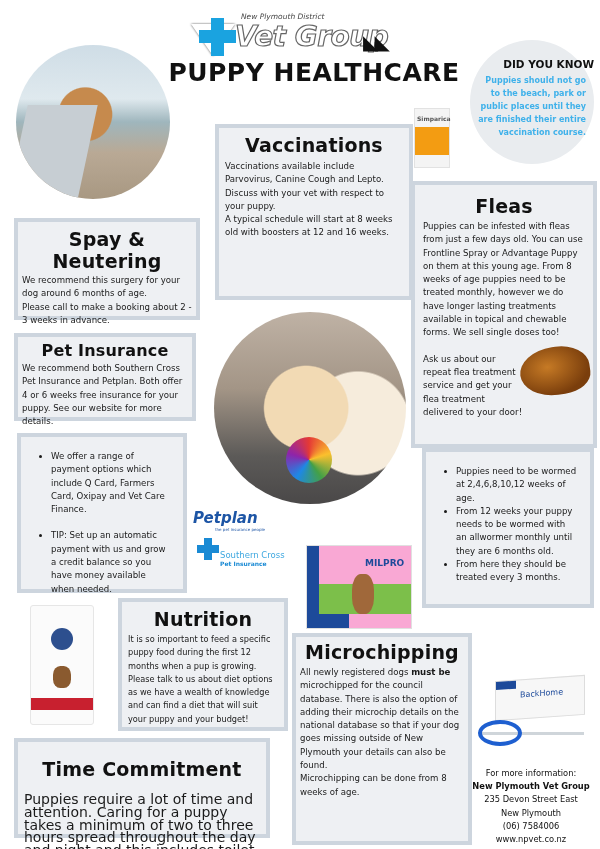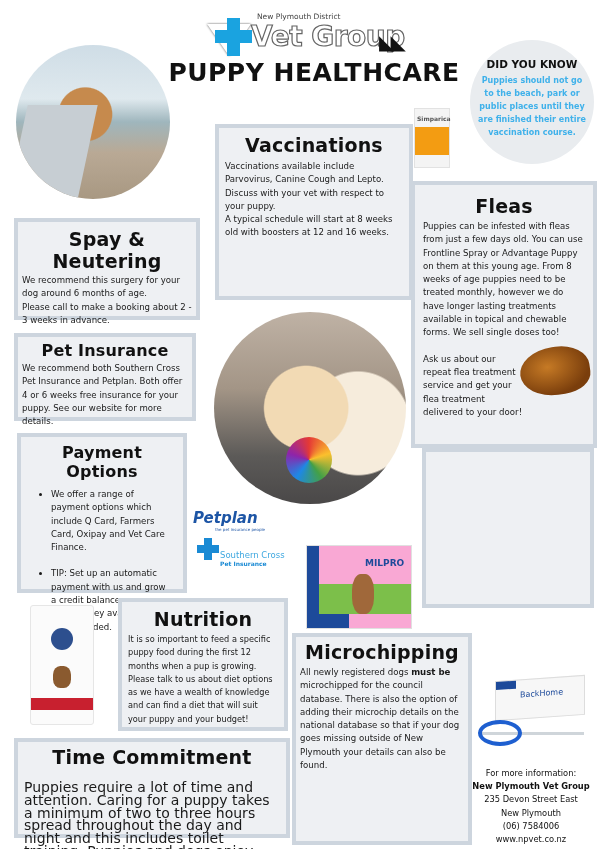--- a/index.html
+++ b/index.html
@@ -6,35 +6,35 @@
   body { width:600px; height:849px; position:relative; background:#ffffff; overflow:hidden;
          font-family: "DejaVu Sans", "Liberation Sans", sans-serif; color:#111; }
   .abs { position:absolute; }
   .box { position:absolute; background:#eef0f3; border:4px solid #cdd5de; box-sizing:border-box; }
   .box h2 { margin:0; text-align:center; font-weight:bold; color:#111; letter-spacing:0.2px; }
   .box p, .box li { font-size:8.6px; line-height:13.3px; margin:0; color:#1a1a1a; }
   .box ul { margin:7px; padding-left:17px; }
   .box li { margin:0; }
 
   
-  #logo { left:205px; top:10px; width:210px; height:46px; }
+  #logo { left:189px; top:10px; width:210px; height:46px;font-style:italic; }
   #logo .sub { position:absolute; left:52px; top:2px; font-size:7.5px; color:#444; }
   #logo .word { position:absolute; left:46px; top:10px; font-size:28px; font-weight:bold; color:#fff;
                 -webkit-text-stroke:1.2px #666; letter-spacing:-0.5px; }
   #logo .cross-v { position:absolute; left:22px; top:8px; width:13px; height:38px; background:#1aa3e0; }
   #logo .cross-h { position:absolute; left:10px; top:20px; width:37px; height:13px; background:#1aa3e0; }
   #logo .vshape { position:absolute; left:2px; top:14px; width:0; height:0;
                   border-left:22px solid transparent; border-right:22px solid transparent; border-top:32px solid #fff;
                   filter: drop-shadow(0 0 1px #555); }
   #logo .paws { position:absolute; left:174px; top:20px; font-size:20px; color:#111; letter-spacing:-4px; }
 
   #title { left:166px; top:58px; width:296px; text-align:center; font-size:25px; font-weight:bold; letter-spacing:0.5px; }
 
   
-  #dyk { left:470px; top:40px; width:124px; height:124px; border-radius:50%; background:#e9ecef; text-align:center; }
+  #dyk { left:470px; top:40px; width:124px; height:124px; border-radius:50%; background:#e9ecef; text-align:right; }
   #dyk .h { margin-top:18px; font-size:10.5px; font-weight:bold; color:#111; }
   #dyk .t { margin:4px 8px 0; font-size:8px; line-height:13px; font-weight:bold; color:#3fb1ea; }
 
   
   .photo { position:absolute; border-radius:50%; overflow:hidden; }
   #dog1 { left:16px; top:45px; width:154px; height:154px;
           background: radial-gradient(circle at 45% 45%, #c68a4d 0 22%, transparent 23%),
                       linear-gradient(180deg, #cfdde6 0%, #dfe9ee 35%, #9fb6bd 50%, #b9a995 70%, #a89882 100%); }
   #dog1 .car { position:absolute; left:0; top:60px; width:70px; height:110px; background:#c7ced3; transform:skewX(-12deg); }
   #dog2 { left:214px; top:312px; width:192px; height:192px;
@@ -126,28 +126,32 @@
   <p>We recommend this surgery for your dog around 6 months of age.</p>
   <p>Please call to make a booking about 2 - 3 weeks in advance.</p>
 </div>
 
 <div class="box" style="left:14px;top:333px;width:182px;height:88px;padding:4px 4px;">
   <h2 style="font-size:16px;margin-bottom:2px;">Pet Insurance</h2>
   <p>We recommend both Southern Cross Pet Insurance and Petplan. Both offer 4 or 6 weeks free insurance for your puppy. See our website for more details.</p>
 </div>
 
 <div class="box" style="left:17px;top:433px;width:170px;height:160px;padding:6px 6px;">
-  <h2 style="font-size:16px;margin-bottom:4px;">Payment Options</h2>
   <ul>
     <li>We offer a range of payment options which include Q Card, Farmers Card, Oxipay and Vet Care Finance.</li>
     <li style="margin-top:13px;">TIP: Set up an automatic payment with us and grow a credit balance so you have money available when needed.</li>
   </ul>
 </div>
 
 <div class="box" style="left:422px;top:448px;width:172px;height:160px;padding:6px 6px;">
+  <ul>
+    <li>Puppies need to be wormed at 2,4,6,8,10,12 weeks of age.</li>
+    <li>From 12 weeks your puppy needs to be wormed with an allwormer monthly until they are 6 months old.</li>
+    <li>From here they should be treated every 3 months.</li>
+  </ul>
 </div>
 
 <div id="petplan" class="abs">Petplan</div>
 <div id="petplan-sub" class="abs">the pet insurance people</div>
 <div id="sc-cross" class="abs">
     <div class="v"></div>
     <div class="h"></div>
   </div>
 <div id="sc-name" class="abs">Southern Cross</div>
 <div id="sc-sub" class="abs">Pet Insurance</div>
@@ -167,30 +171,31 @@
 </div>
 
 <div class="box" style="left:118px;top:598px;width:170px;height:133px;padding:6px 6px;">
   <h2 style="font-size:19px;margin-bottom:3px;">Nutrition</h2>
   <p style="font-size:8.2px;">It is so important to feed a specific puppy food during the first 12 months when a pup is growing. Please talk to us about diet options as we have a wealth of knowledge and can find a diet that will suit your puppy and your budget!</p>
 </div>
 
 <div class="box" style="left:292px;top:633px;width:180px;height:212px;padding:4px 4px;">
   <h2 style="font-size:19px;margin-bottom:3px;">Microchipping</h2>
   <p><span>All newly registered dogs </span><b>must be</b><span> microchipped for the council database. There is also the option of adding their microchip details on the national database so that if your dog goes missing outside of New Plymouth your details can also be found.</span></p>
+  <p>Microchipping can be done from 8 weeks of age.</p>
 </div>
 
 <div id="backhome" class="abs">
   <div class="tag"></div>
   <span class="t">BackHome</span>
 </div>
 <div id="needle" class="abs"></div>
 <div id="injector" class="abs"></div>
 
-<div class="box" style="left:14px;top:738px;width:276px;height:100px;padding:4px 6px;">
+<div class="box" style="left:14px;top:738px;width:256px;height:100px;padding:16px 6px;">
   <h2 style="font-size:19px;margin-bottom:2px;">Time Commitment</h2>
   <p style="font-size:14px;line-height:12.8px;margin-top:13px;">Puppies require a lot of time and attention. Caring for a puppy takes a minimum of two to three hours spread throughout the day and night and this includes toilet training. Puppies and dogs enjoy regular walks and outings. Also they love playing with a selection of toys.</p>
 </div>
 
 <div id="contact" class="abs">
   <div>For more information:</div>
   <div class="b">New Plymouth Vet Group</div>
   <div>235 Devon Street East</div>
   <div>New Plymouth</div>
   <div>(06) 7584006</div>

